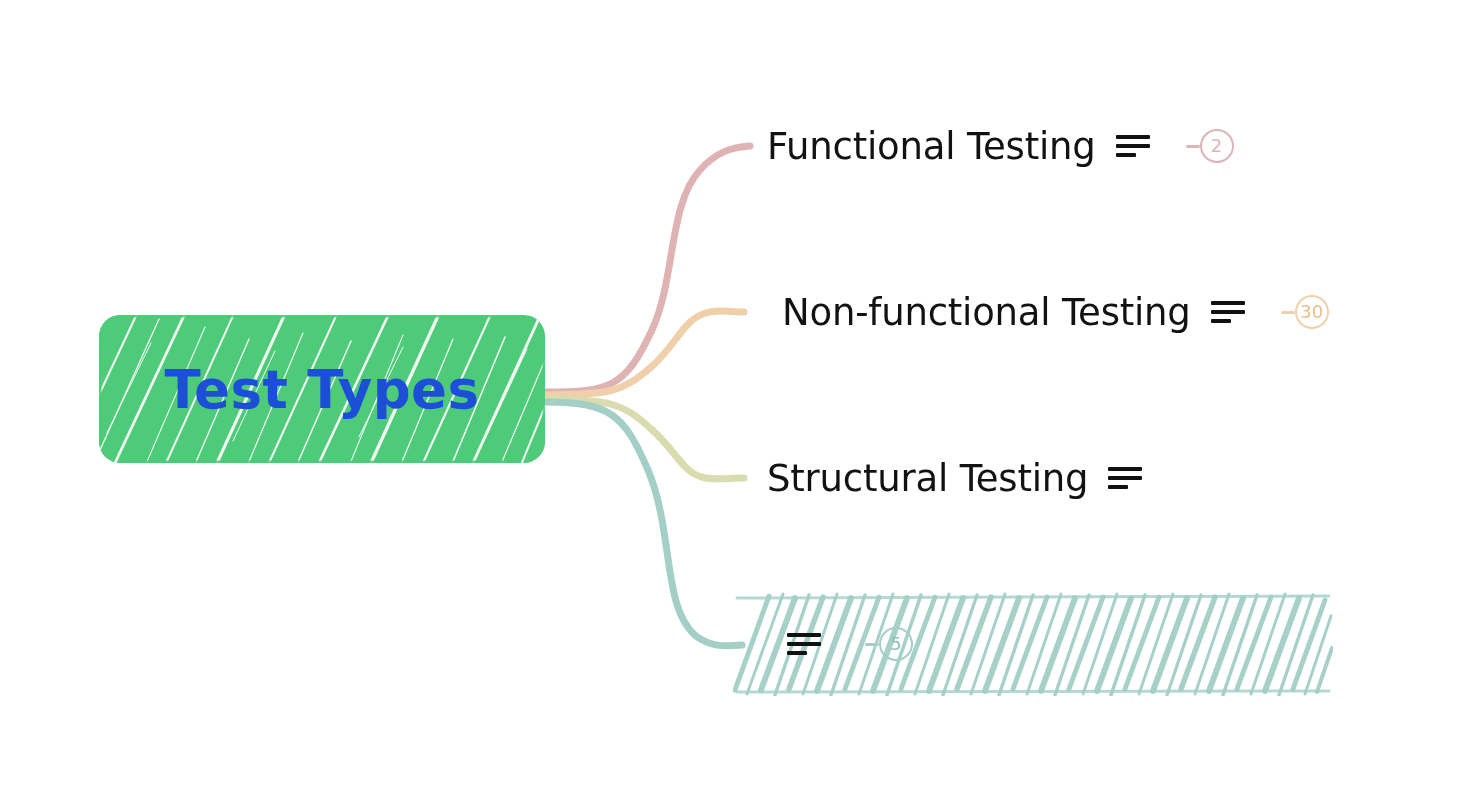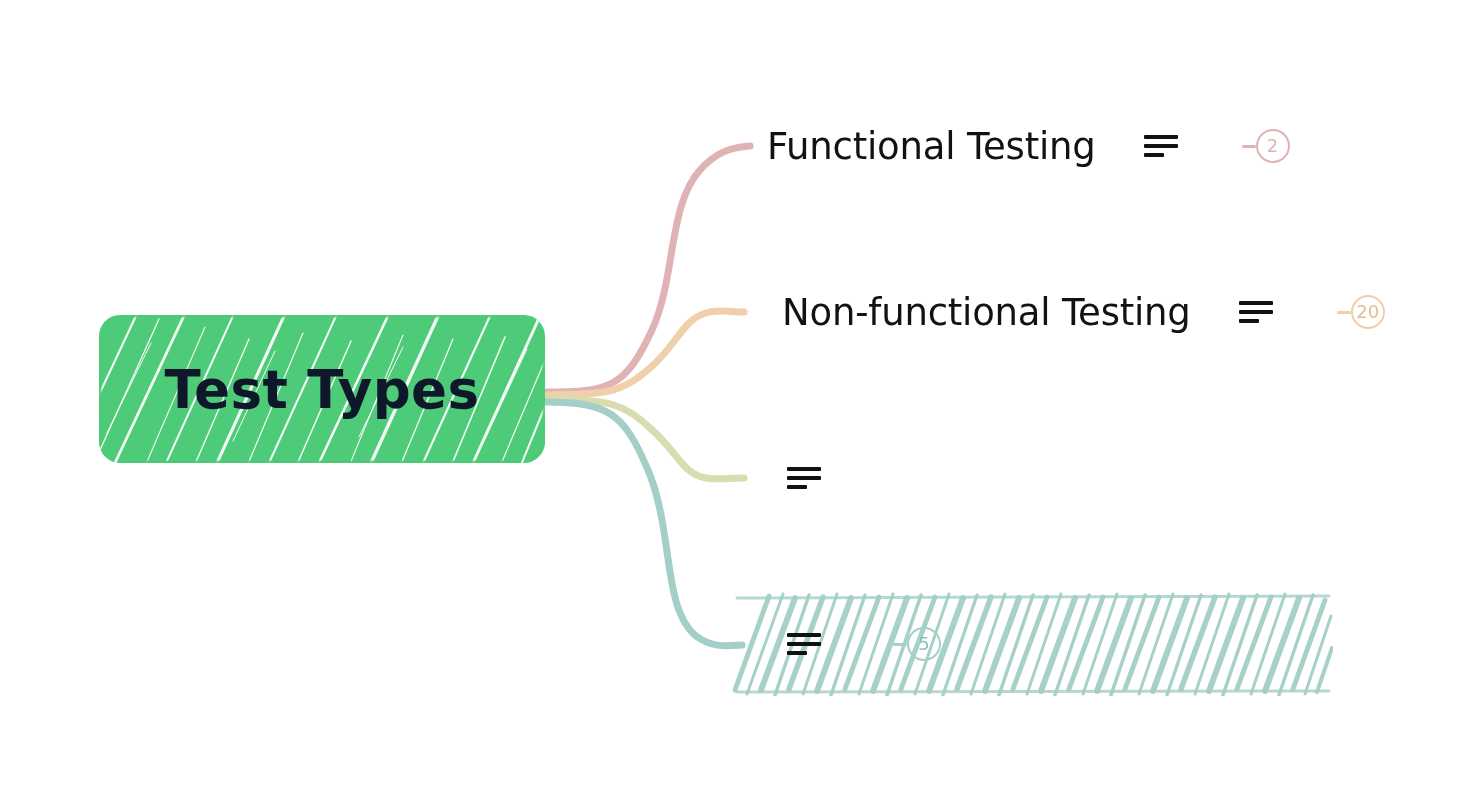--- a/index.html
+++ b/index.html
@@ -46,37 +46,36 @@
     display: block;
     width: 100%;
     height: 100%;
   }
   #root-label {
     position: absolute;
     inset: 0;
     display: flex;
     align-items: center;
     justify-content: center;
-    color: #0f172a;
+    color: #1d4ed8;
     font-family: "DejaVu Sans", sans-serif;
     font-size: 53px;
     font-weight: bold;
     letter-spacing: 0.5px;
     white-space: nowrap;
     z-index: 3;
   }
 
   
   .branch-row {
     position: absolute;
     display: flex;
     align-items: center;
     height: 60px;
     white-space: nowrap;
-    gap: 28px;
   }
   .branch-label {
     color: #121212;
     font-family: "DejaVu Sans", sans-serif;
     font-size: 37px;
     font-weight: 500;
     letter-spacing: -0.2px;
     line-height: 1;
     z-index: 3;
   }
@@ -274,25 +273,26 @@
 
   <div class="branch-row" style="left:767px; top:282px;margin-left:15px;">
     <span class="branch-label">Non-functional Testing</span>
     <span class="note-icon">
       <i></i>
         <i></i>
         <i></i>
     </span>
     <span class="count-badge">
       <span class="stub" style="background:#f0d0aa;"></span>
-      <span class="bubble" style="border-color:#f0d0aa; color:#e9be8c;">20</span>
+      <span class="bubble" style="border-color:#f0d0aa; color:#e9be8c;">30</span>
     </span>
   </div>
 
   <div class="branch-row" style="left:767px; top:448px;">
+    <span class="branch-label">Structural Testing</span>
     <span class="note-icon">
       <i></i>
         <i></i>
         <i></i>
     </span>
   </div>
 
   <div class="branch-row" style="left:767px; top:614px;">
     <span class="note-icon">
       <i></i>

